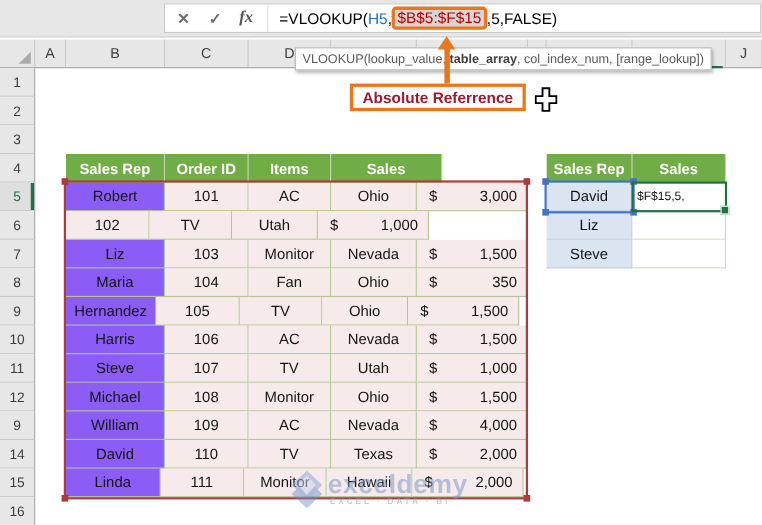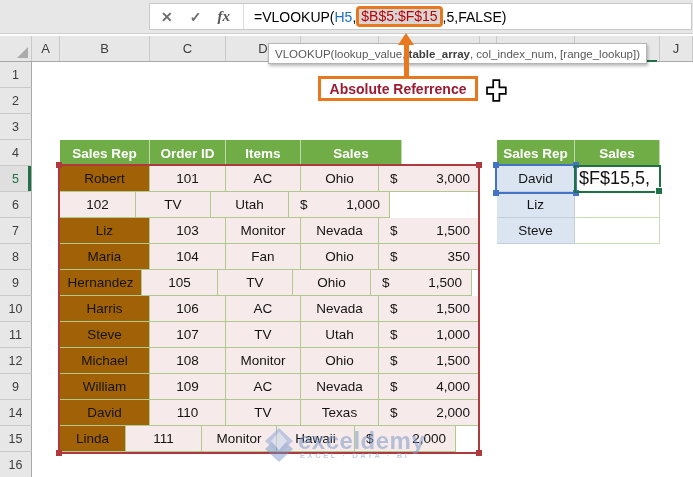--- a/index.html
+++ b/index.html
@@ -46,28 +46,28 @@
   
   .mtable{position:absolute;left:60px;top:140px;z-index:2;}
   .ltable{position:absolute;left:497px;top:140px;z-index:2;}
   .trow{display:flex;}
   .hcell{height:26px;background:var(--green);color:#fff;font-weight:700;font-size:13.5px;
          display:flex;align-items:center;justify-content:center;box-sizing:border-box;
          border-right:1px solid rgba(255,255,255,.55);}
   .dcell{height:26px;box-sizing:border-box;border-right:1px solid #AFC98F;
          border-bottom:1px solid #AFC98F;display:flex;align-items:center;justify-content:center;
          font-size:13.5px;color:#141414;background:#F7EAEA;}
-  .dcell.repcol{background:#a16207;}
+  .dcell.repcol{background:#8b5cf6;}
   .dcell.sales{justify-content:space-between;padding:0 9px 0 11px;}
   .lcell-rep{height:26px;box-sizing:border-box;background:#DBE5F1;border-right:1px solid #C4CEDE;
          border-bottom:1px solid #C4CEDE;display:flex;align-items:center;justify-content:center;
          font-size:13.5px;color:#141414;}
   .lcell-sales{height:26px;box-sizing:border-box;background:#fff;border-right:1px solid #C6E0B4;
          border-bottom:1px solid #C6E0B4;display:flex;align-items:center;justify-content:flex-start;
-         padding-left:4px;font-size:18px;color:#141414;}
+         padding-left:4px;font-size:11px;color:#141414;}
 
   
   .range-border{position:absolute;left:58px;top:164px;width:422px;height:290px;
          border:2px solid var(--sel-red);box-sizing:border-box;z-index:3;pointer-events:none;}
   .hnd{position:absolute;width:6px;height:6px;background:var(--sel-red);}
   .h5-border{position:absolute;left:495px;top:164px;width:82px;height:30px;
          border:2px solid var(--blue);box-sizing:border-box;z-index:3;pointer-events:none;}
   .hnd-b{position:absolute;width:6px;height:6px;background:var(--blue);}
   .i5-border{position:absolute;left:574px;top:165px;width:87px;height:28px;
          border:2px solid var(--edit-green);box-sizing:border-box;z-index:3;pointer-events:none;}
@@ -249,21 +249,21 @@
         <div class="dcell repcol" style="width: 90px;">David</div>
         <div class="dcell" style="width: 76px;">110</div>
         <div class="dcell" style="width: 75px;">TV</div>
         <div class="dcell" style="width: 78px;">Texas</div>
         <div class="dcell sales" style="width: 101px;">
           <div class="" style="display: inline;">$</div>
           <div class="" style="display: inline;">2,000</div>
         </div>
       </div>
       <div class="trow">
-        <div class="dcell repcol" style="width: 66px;">Linda</div>
+        <div class="dcell repcol" style="width: 86px;">Linda</div>
         <div class="dcell" style="width: 76px;">111</div>
         <div class="dcell" style="width: 75px;">Monitor</div>
         <div class="dcell" style="width: 78px;">Hawaii</div>
         <div class="dcell sales" style="width: 101px;">
           <div class="" style="display: inline;">$</div>
           <div class="" style="display: inline;">2,000</div>
         </div>
       </div>
     </div>
 

